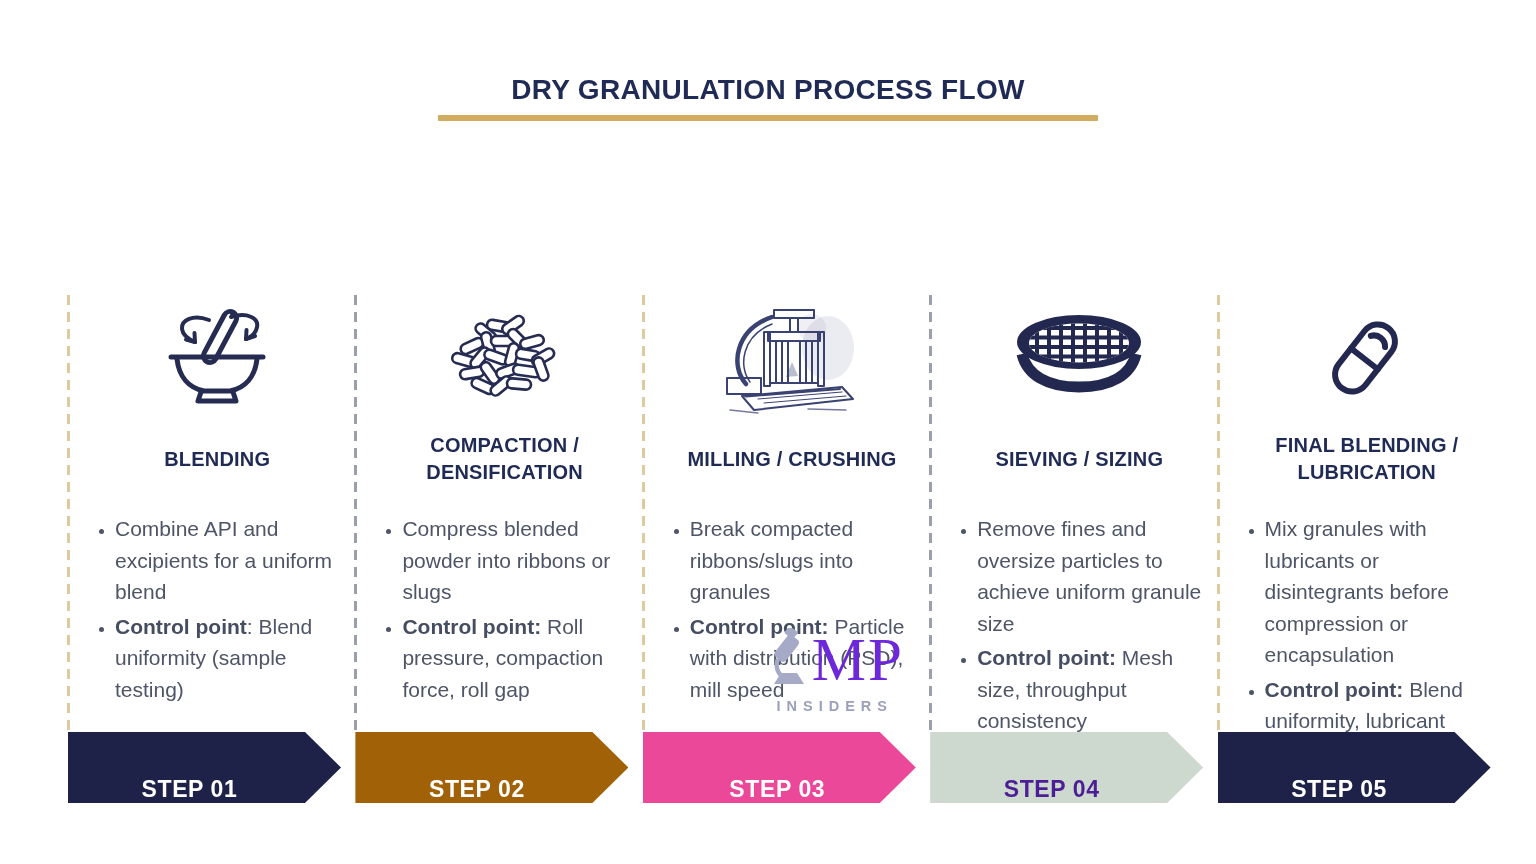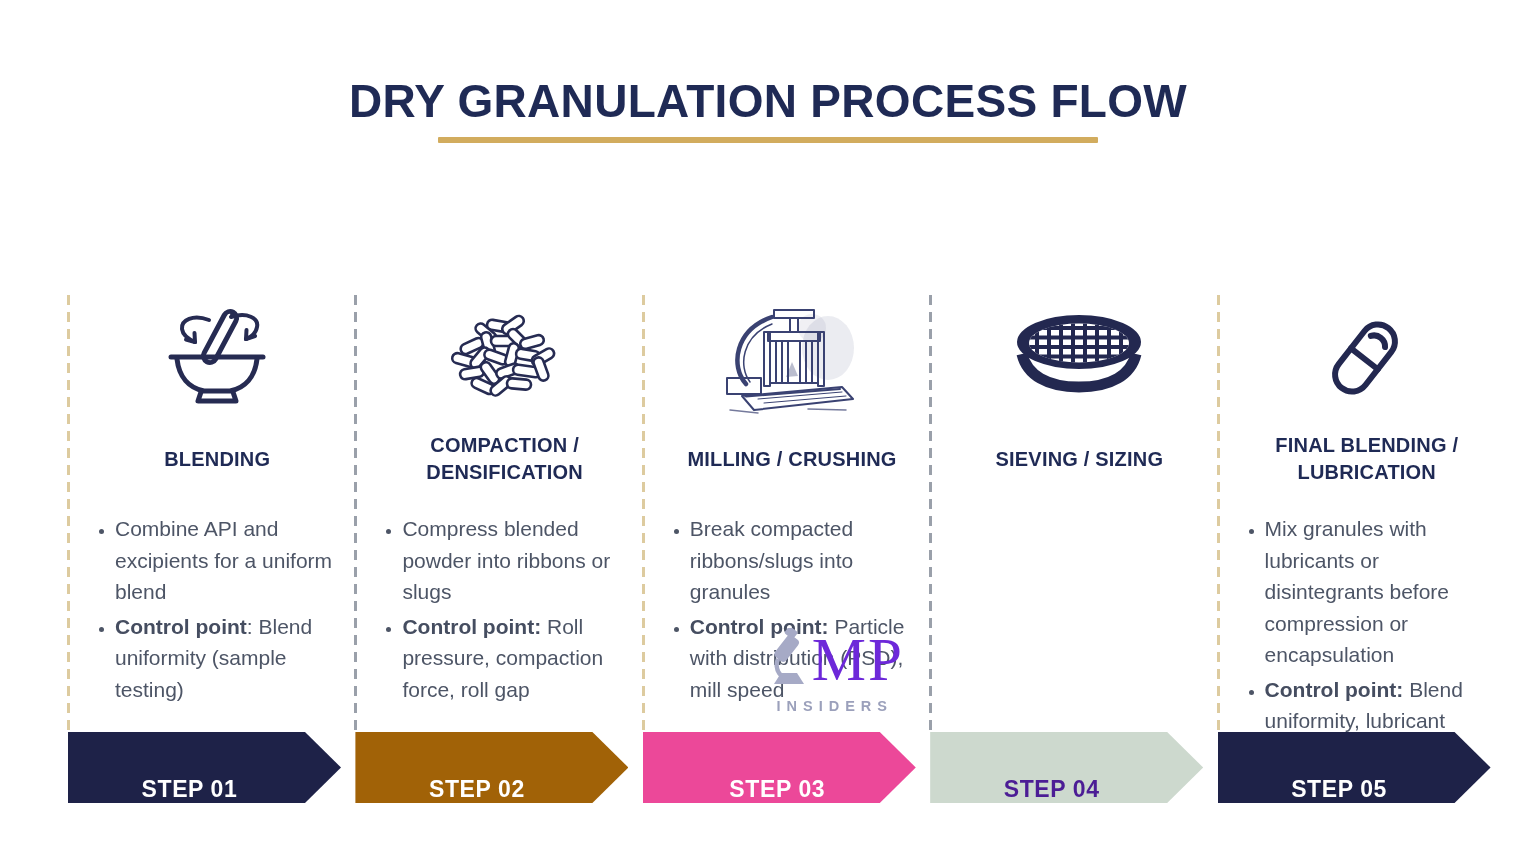--- a/index.html
+++ b/index.html
@@ -7,21 +7,21 @@
   .canvas {
     position: relative;
     width: 1536px; height: 864px;
     background: #ffffff;
     font-family: "Liberation Sans", sans-serif;
     overflow: hidden;
   }
   
   .title-wrap { position: absolute; top: 74px; left: 0; width: 100%; text-align: center; }
   .page-title {
-    font-size: 46px; font-weight: bold; letter-spacing: 0.3px;
+    font-size: 28px; font-weight: bold; letter-spacing: 0.3px;
     color: #1f2a55;
   }
   .title-underline {
     width: 660px; height: 6px; margin: 9px auto 0;
     background: #d2ac5e; border-radius: 1px;
   }
   
   .columns {
     position: absolute; left: 68px; top: 295px;
     width: 1437px; height: 508px;
@@ -227,20 +227,24 @@
           <ellipse cx="70" cy="30" rx="62" ry="27" fill="#232850"></ellipse>
           <ellipse cx="70" cy="31" rx="50" ry="19.5" fill="#ffffff"></ellipse>
           <g clip-path="url(#sieveInner)" stroke="#232850" stroke-width="4">
             <path d="M28,6 v50 M40,6 v50 M52,6 v50 M64,6 v50 M76,6 v50 M88,6 v50 M100,6 v50 M112,6 v50"></path>
             <path d="M18,16 h104 M18,25.5 h104 M18,35 h104 M18,44.5 h104"></path>
           </g>
           <path d="M13,42 C18,63 38,75 70,75 C102,75 122,63 127,42" fill="none" stroke="#232850" stroke-width="11"></path>
         </svg>
       </div>
       <h2 class="step-title">SIEVING / SIZING</h2>
+      <ul class="bullets">
+        <li><b></b><span>Remove fines and oversize particles to achieve uniform granule size</span></li>
+        <li><b>Control point:</b><span> Mesh size, throughput consistency</span></li>
+      </ul>
       <div class="banner" style="background: rgb(205, 217, 206); color: #4c1d95;">
           <span>STEP 04</span>
         </div>
     </section>
 
     <section class="col" style="--divider: #ddcb9f;">
       <div class="divider"></div>
       <div class="icon-box">
         <svg width="112" height="100" viewBox="0 0 112 100">
           <g transform="translate(54,48) rotate(38)" fill="none" stroke="#232850" stroke-width="6" stroke-linecap="round">

